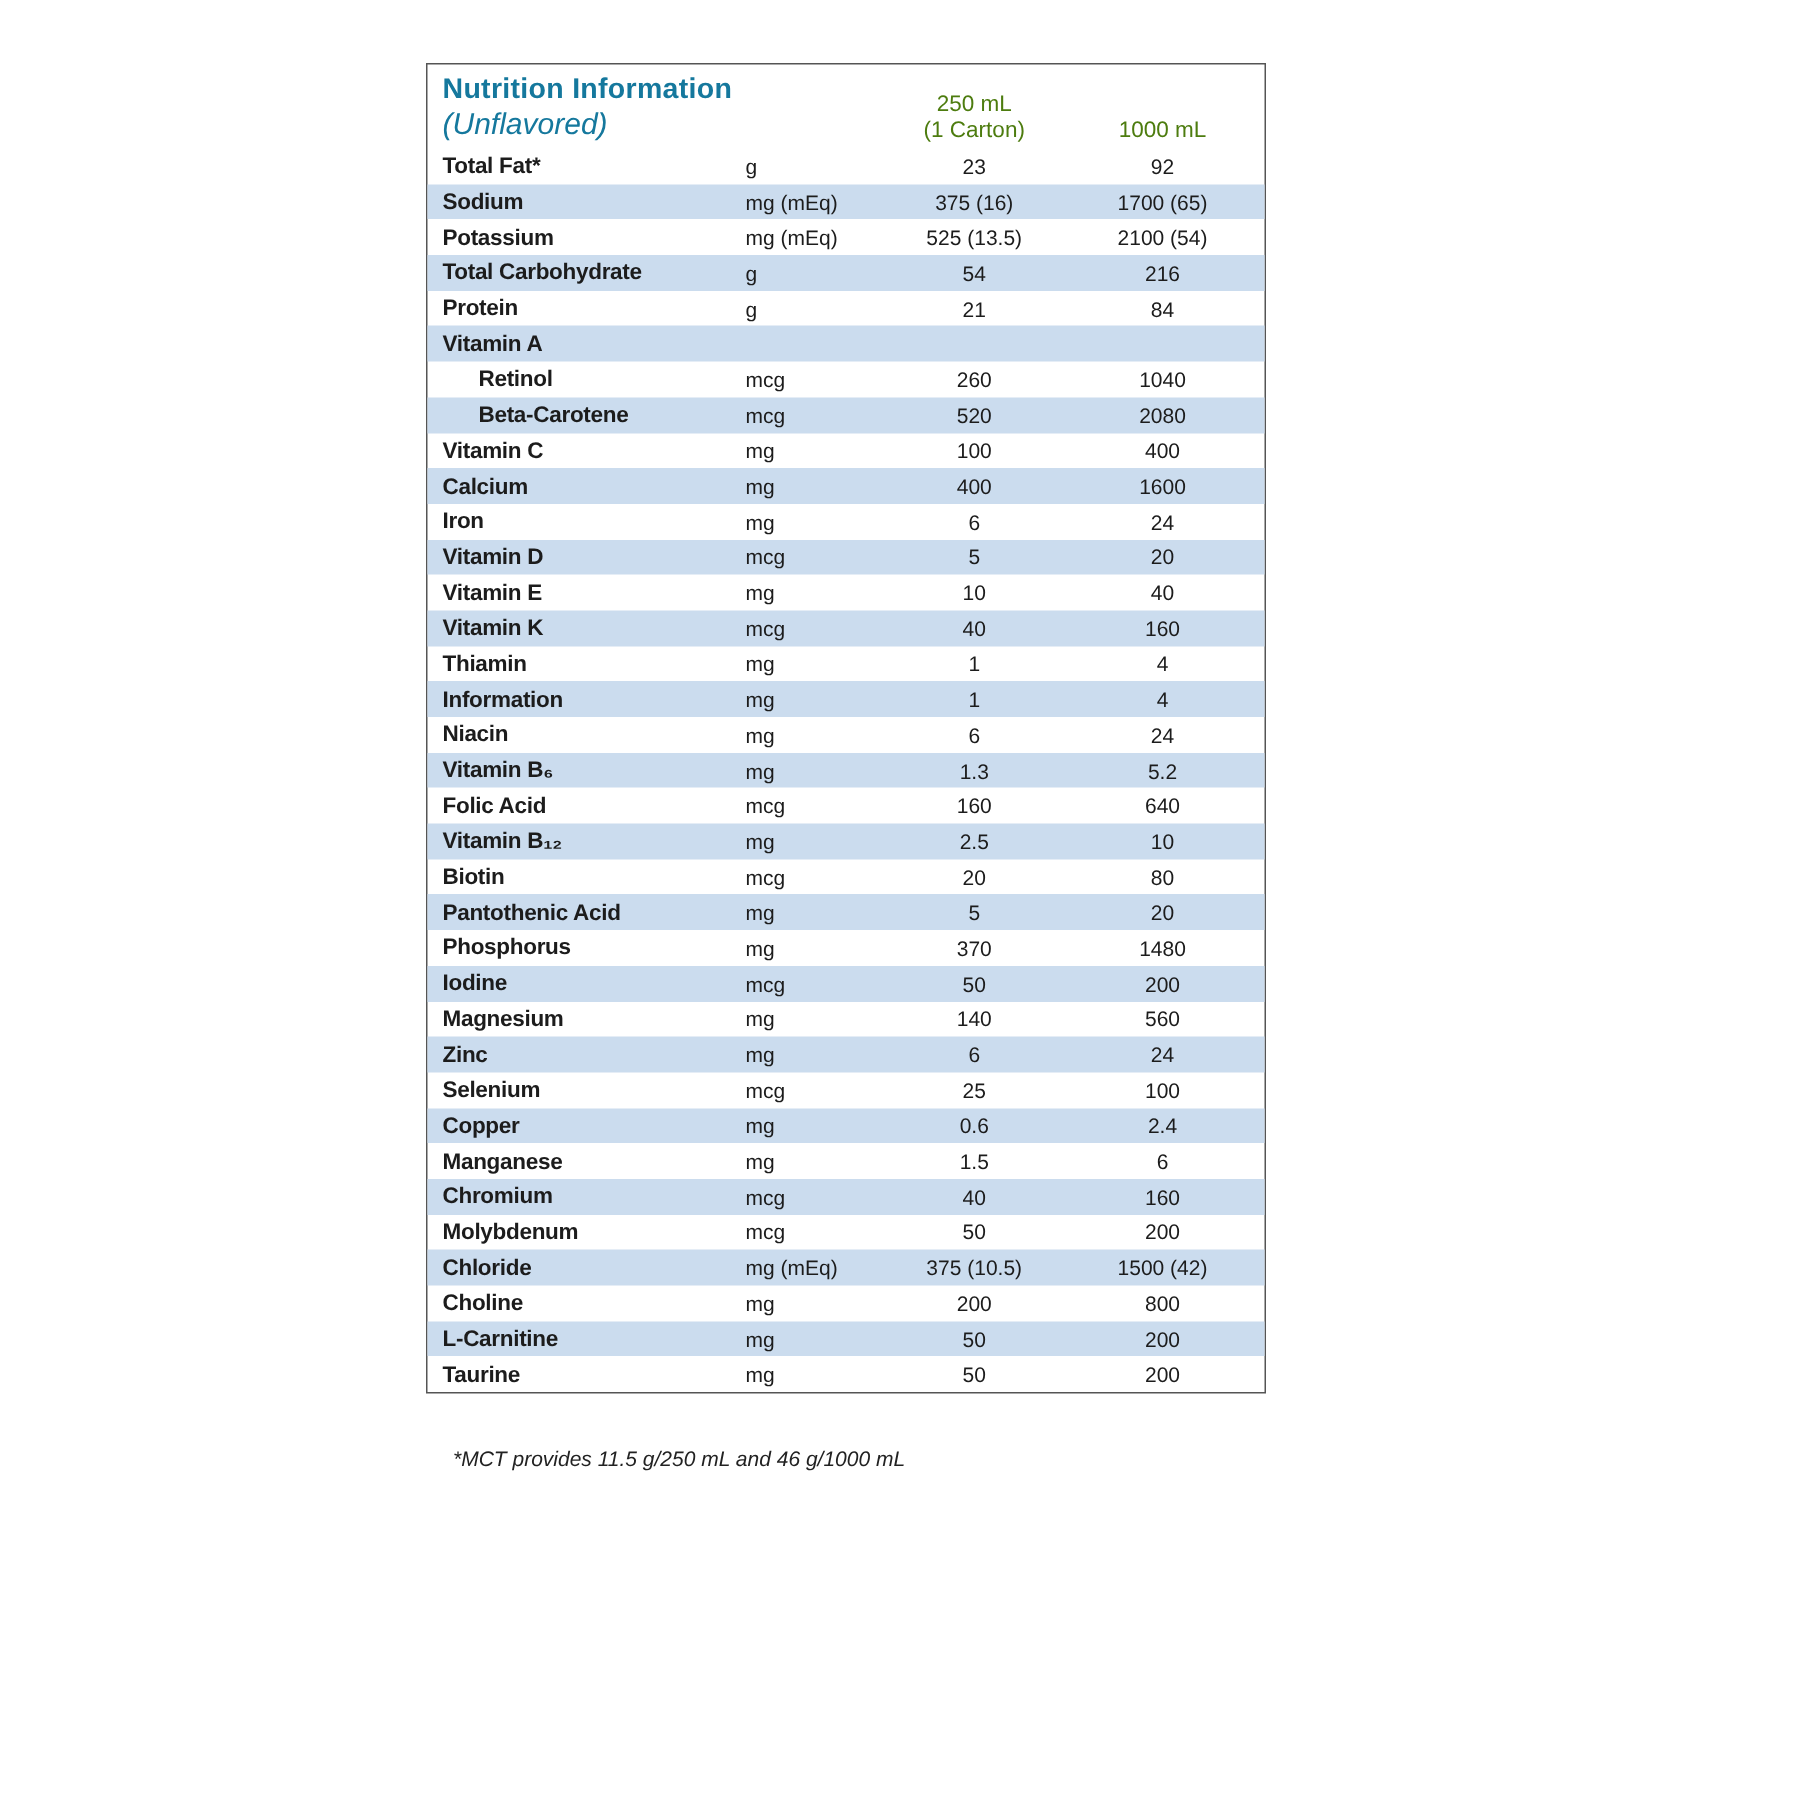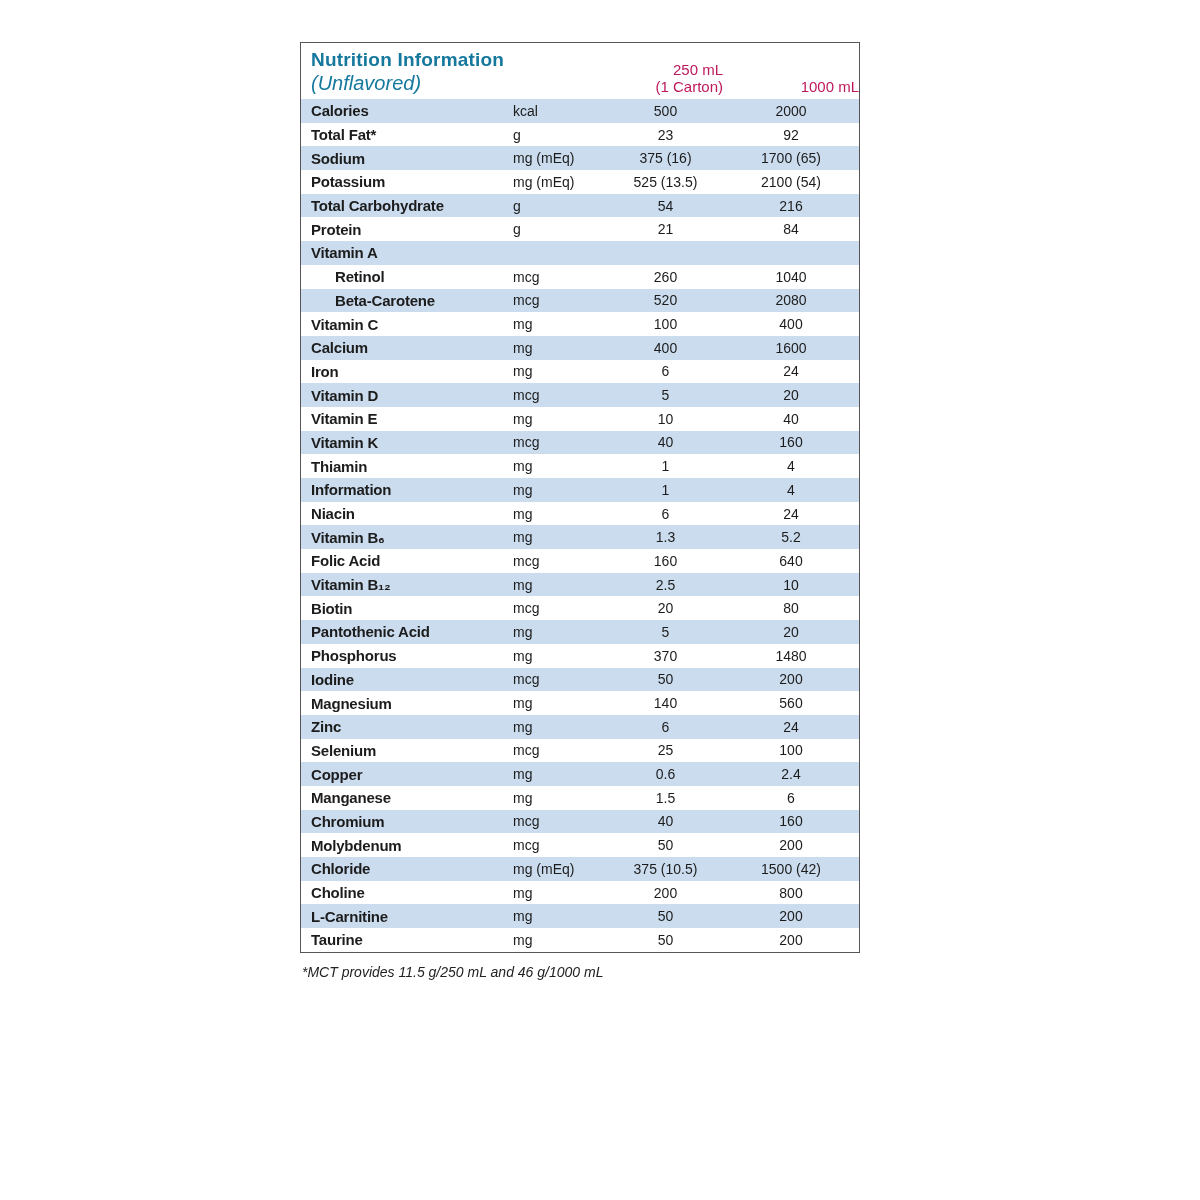--- a/index.html
+++ b/index.html
@@ -5,21 +5,21 @@
   * { margin: 0; padding: 0; box-sizing: border-box; }
   html, body { width: 1200px; height: 1200px; }
   body {
     background: #ffffff;
     font-family: "Liberation Sans", sans-serif;
     position: relative;
     color: #1a1a1a;
   }
   .nutri-table {
     position: absolute;
-    left: 300px;
+    left: 284px;
     top: 42px;
     width: 560px;
     border: 1px solid #555555;
     background: #ffffff;
   }
   .table-header {
     display: grid;
     grid-template-columns: 212px 95px 115px 1fr;
     min-height: 56px;
     padding: 6px 0 2px 0;
@@ -35,23 +35,23 @@
     letter-spacing: 0.2px;
   }
   .subtitle {
     color: #15789d;
     font-style: italic;
     font-size: 20px;
     margin-top: 1px;
   }
   .header-col {
     align-self: end;
-    text-align: right;
+    text-align: center;
     font-size: 15px;
-    color: #be185d;
+    color: #4d7c0f;
     line-height: 1.15;
     padding-bottom: 2px;
   }
   .row {
     display: grid;
     grid-template-columns: 212px 95px 115px 1fr;
     height: 23.7px;
     align-items: center;
     font-size: 15px;
     color: #1c1c1c;
@@ -87,26 +87,20 @@
     </div>
     <div class="header-col">
       <div>250 mL</div>
       <div>(1 Carton)</div>
     </div>
     <div class="header-col">
       <div>1000 mL</div>
     </div>
   </div>
   <div id="rows">
-  <div class="row shaded">
-    <div class="cell name">Calories</div>
-    <div class="cell unit">kcal</div>
-    <div class="cell v250">500</div>
-    <div class="cell v1000">2000</div>
-  </div>
 
   <div class="row">
     <div class="cell name">Total Fat*</div>
     <div class="cell unit">g</div>
     <div class="cell v250">23</div>
     <div class="cell v1000">92</div>
   </div>
 
   <div class="row shaded">
     <div class="cell name">Sodium</div>

